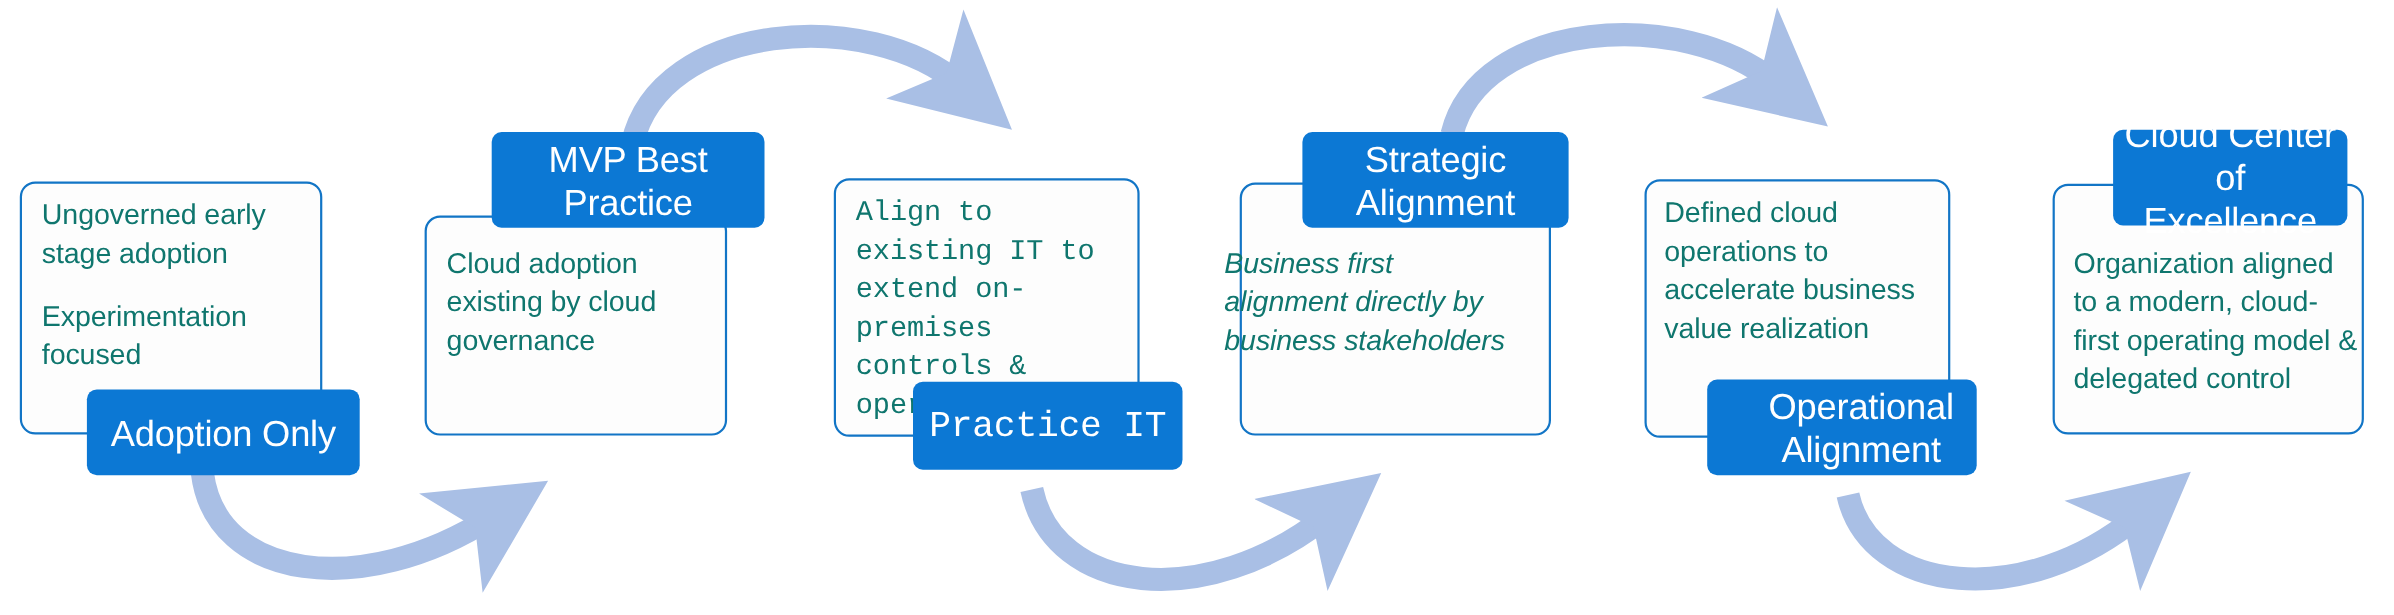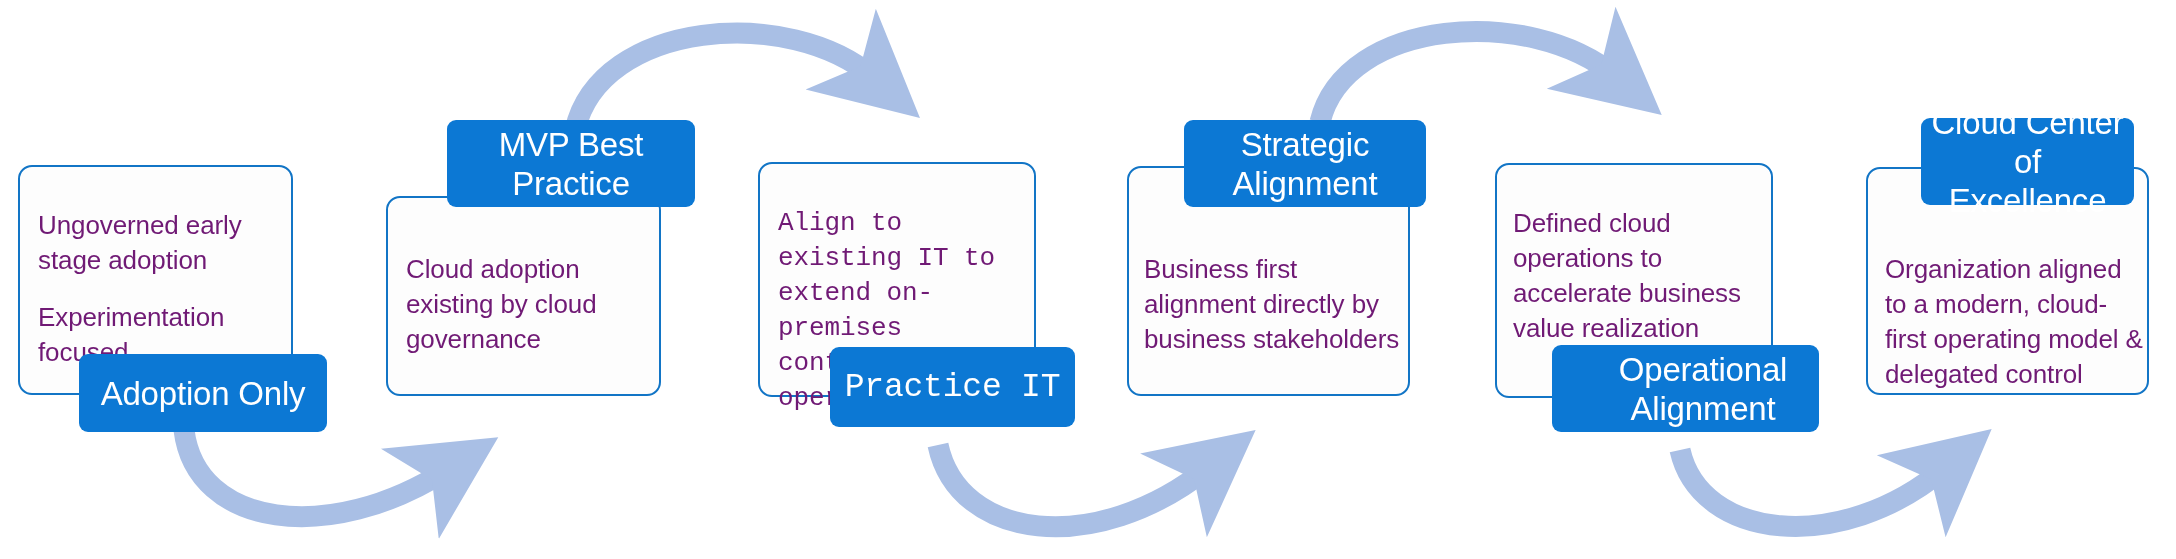--- a/index.html
+++ b/index.html
@@ -30,25 +30,24 @@
   }
   .body-card {
     position: absolute;
     box-sizing: border-box;
     background: #fdfdfd;
     border: 2px solid #1275C6;
     border-radius: 14px;
   }
   .body-text {
     position: absolute;
-    color: #701a75;
+    color: #0f766e;
     font-size: 26px;
     line-height: 35px;
     letter-spacing: -0.1px;
-    margin-top: 30px;
   }
   .body-text .para {
     margin: 0 0 22px 0;
   }
   .body-text .para:last-child {
     margin-bottom: 0;
   }
   .label-chip {
     position: absolute;
     box-sizing: border-box;
@@ -124,34 +123,34 @@
     <div class="body-text" style="left:778px; top:176px; width:256px;">
       <p class="para">Align to existing IT to extend on-premises controls &amp; operating model</p>
     </div>
     <div class="label-chip" style="left:830px; top:347px; width:245px; height:80px;">
       <span>Practice IT</span>
     </div>
   </div>
 
   <div class="stage-group" style="left:0; top:0; width:1460px; height:559px;">
     <div class="body-card" style="left:1127px; top:166px; width:283px; height:230px;"></div>
-    <div class="body-text" style="left:1144px; top:222px; width:262px;">
+    <div class="body-text" style="left:1113px; top:222px; width:262px;font-style:italic;">
       <p class="para">Business first alignment directly by business stakeholders</p>
     </div>
     <div class="label-chip" style="left:1184px; top:120px; width:242px; height:87px;align-items:center;">
       <span>Strategic Alignment</span>
     </div>
   </div>
 
   <div class="stage-group" style="left:0; top:0; width:1830px; height:559px;">
     <div class="body-card" style="left:1495px; top:163px; width:278px; height:235px;"></div>
     <div class="body-text" style="left:1513px; top:176px; width:256px;">
       <p class="para">Defined cloud operations to accelerate business value realization</p>
     </div>
-    <div class="label-chip" style="left:1552px; top:345px; width:267px; height:87px;padding-left:45px;">
+    <div class="label-chip" style="left:1552px; top:345px; width:245px; height:87px;padding-left:45px;">
       <span>Operational Alignment</span>
     </div>
   </div>
 
   <div class="stage-group" style="left:0; top:0; width:2176px; height:559px;">
     <div class="body-card" style="left:1866px; top:167px; width:283px; height:228px;"></div>
     <div class="body-text" style="left:1885px; top:222px; width:262px;">
       <p class="para">Organization aligned to a modern, cloud-first operating model &amp; delegated control</p>
     </div>
     <div class="label-chip" style="left:1921px; top:118px; width:213px; height:87px;">

